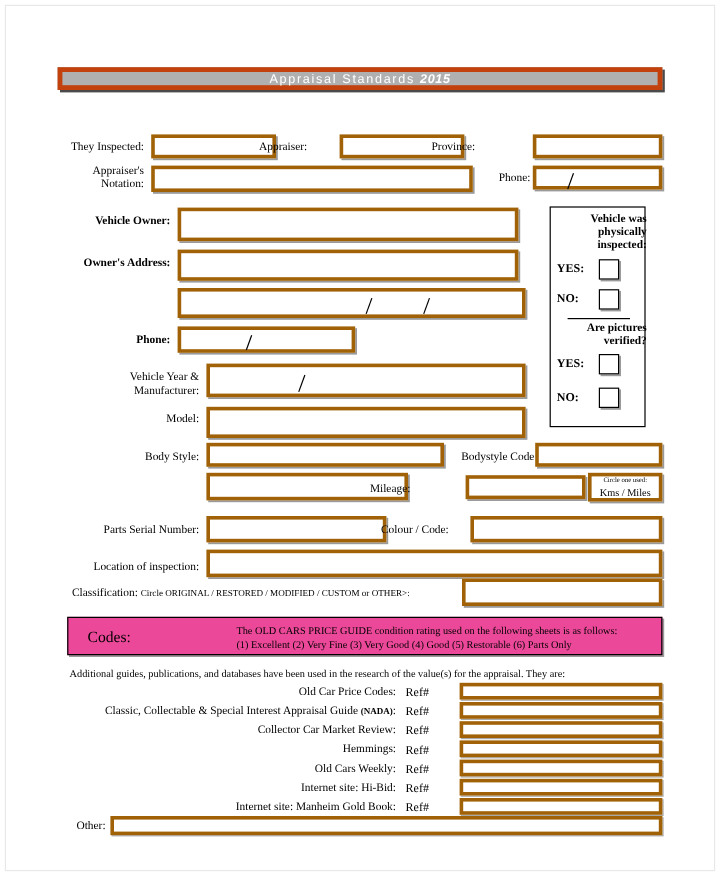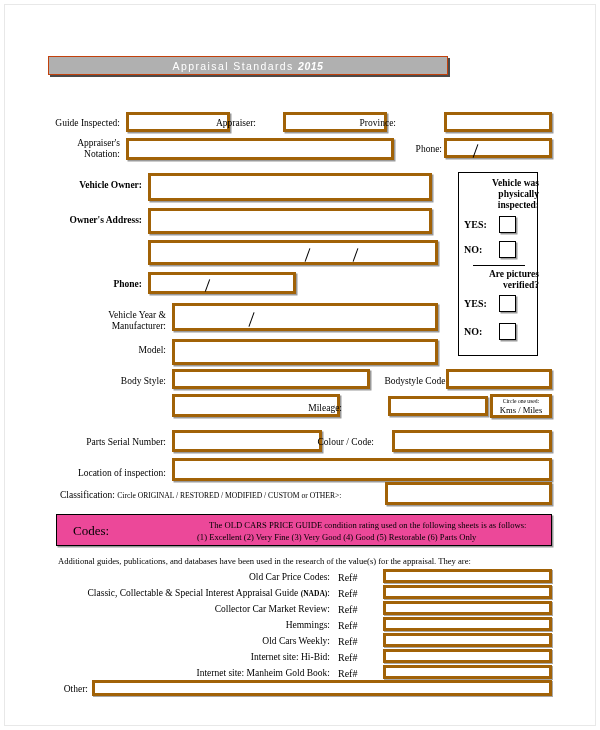--- a/index.html
+++ b/index.html
@@ -12,23 +12,23 @@
     overflow:hidden;
   }
   .page-frame{
     position:absolute; left:4px; top:4px; width:592px; height:722px;
     border:1px solid #e8e8e8;
   }
   .sheet { position:absolute; left:0; top:0; width:600px; height:730px; }
 
   
   .banner{
-    position:absolute; left:48px; top:56px; width:400px; height:19px;
+    position:absolute; left:48px; top:56px; width:504px; height:19px;
     background:#b0b0b0;
-    border:1px solid #c2410c;
+    border:4px solid #c2410c;
     box-shadow:2px 2px 0 #4a4a4a;
     display:flex; align-items:center; justify-content:center;
   }
   .banner-text{
     color:#ffffff;
     font-family:"Liberation Sans", sans-serif;
     font-size:10.5px;
     letter-spacing:1.4px;
     white-space:nowrap;
   }
@@ -92,21 +92,21 @@
     position:absolute; left:56px; top:514px; width:496px; height:32px;
     border:1px solid #000;
     box-shadow:1.5px 1.5px 0 #9a9a9a;
     background:#ec4899;
   }
   .codes-title{
     position:absolute; left:16px; top:8px;
     font-size:13px;
   }
   .codes-l1{
-    position:absolute; left:152px; top:5px;
+    position:absolute; left:140px; top:5px;
     font-size:8.6px; white-space:nowrap;
   }
   .codes-l2{
     position:absolute; left:140px; top:17px;
     font-size:8.6px; white-space:nowrap;
   }
 
   .addl-note{
     position:absolute; left:58px; top:556px;
     font-size:8.6px; white-space:nowrap;
@@ -130,21 +130,21 @@
 <body>
 
 <div class="sheet">
 
   <div class="page-frame"></div>
 
   <div class="banner">
     <span class="banner-text"><span>Appraisal Standards </span><span class="banner-year">2015</span></span>
   </div>
 
-  <div class="lbl" style="left:36px; top:118px; width:84px;">Guide Inspected:</div>
+  <div class="lbl" style="left:36px; top:118px; width:84px;">They Inspected:</div>
   <div class="box" style="left:126px; top:112px; width:104px; height:20px;"></div>
 
   <div class="lbl" style="left:180px; top:118px; width:76px;">Appraiser:</div>
   <div class="box" style="left:283px; top:112px; width:104px; height:20px;"></div>
 
   <div class="lbl" style="left:330px; top:118px; width:66px;">Province:</div>
   <div class="box" style="left:444px; top:112px; width:108px; height:20px;"></div>
 
   <div class="lbl wrap" style="left:50px; top:138px; width:70px;">
     <span>Appraiser's</span><br>

